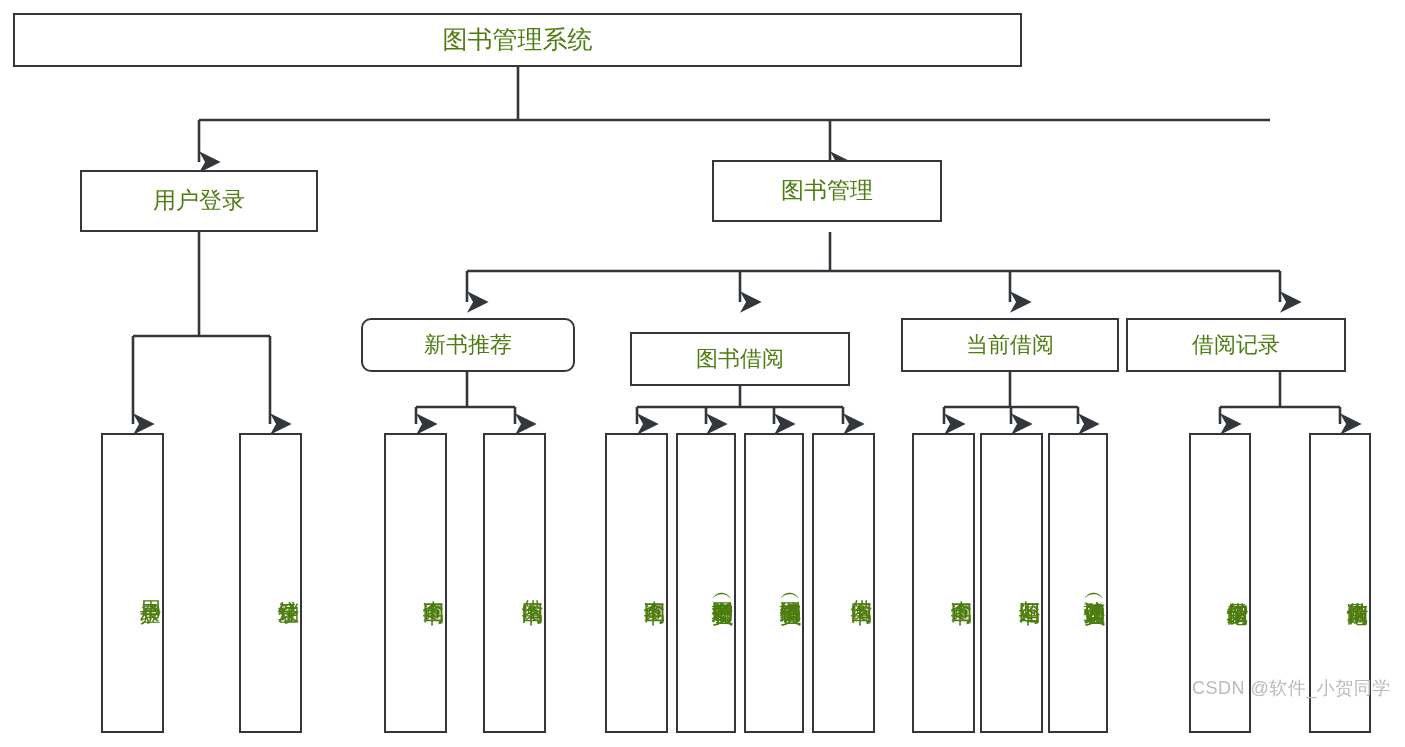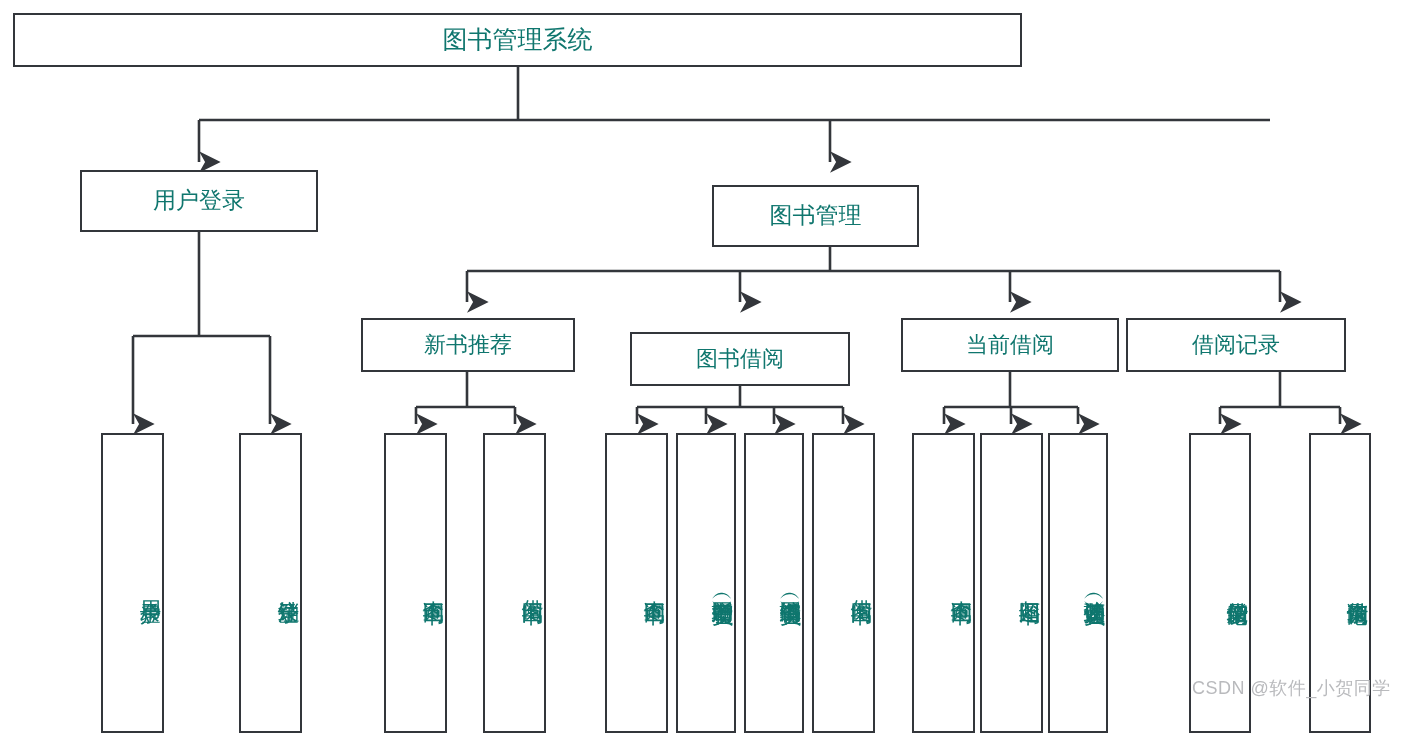--- a/index.html
+++ b/index.html
@@ -27,21 +27,21 @@
     pointer-events: none;
   }
   .node {
     position: absolute;
     box-sizing: border-box;
     border: 2.4px solid #33363b;
     background: #ffffff;
     display: flex;
     align-items: center;
     justify-content: center;
-    color: #0f766e;
+    color: #4d7c0f;
     line-height: 1.18;
     text-align: right;
   }
   .node.root {
     font-size: 25px;
   }
   .node.lvl2 {
     font-size: 23px;
   }
   .node.lvl3 {
@@ -150,25 +150,25 @@
     </g>
   </svg>
 
   <div class="node root" style="left:13px; top:13px; width:1009px; height:54px;">
     <span>图书管理系统</span>
   </div>
 
   <div class="node lvl2" style="left:80px; top:170px; width:238px; height:62px;">
     <span>用户登录</span>
   </div>
-  <div class="node lvl2" style="left:712px; top:185px; width:207px; height:62px;">
+  <div class="node lvl2" style="left:712px; top:160px; width:230px; height:62px;">
     <span>图书管理</span>
   </div>
 
-  <div class="node lvl3" style="left:361px; top:318px; width:214px; height:54px;">
+  <div class="node lvl3" style="left:361px; top:318px; width:214px; height:54px;border-radius:10px;">
     <span>新书推荐</span>
   </div>
   <div class="node lvl3" style="left:630px; top:332px; width:220px; height:54px;">
     <span>图书借阅</span>
   </div>
   <div class="node lvl3" style="left:901px; top:318px; width:218px; height:54px;">
     <span>当前借阅</span>
   </div>
   <div class="node lvl3" style="left:1126px; top:318px; width:220px; height:54px;">
     <span>借阅记录</span>

